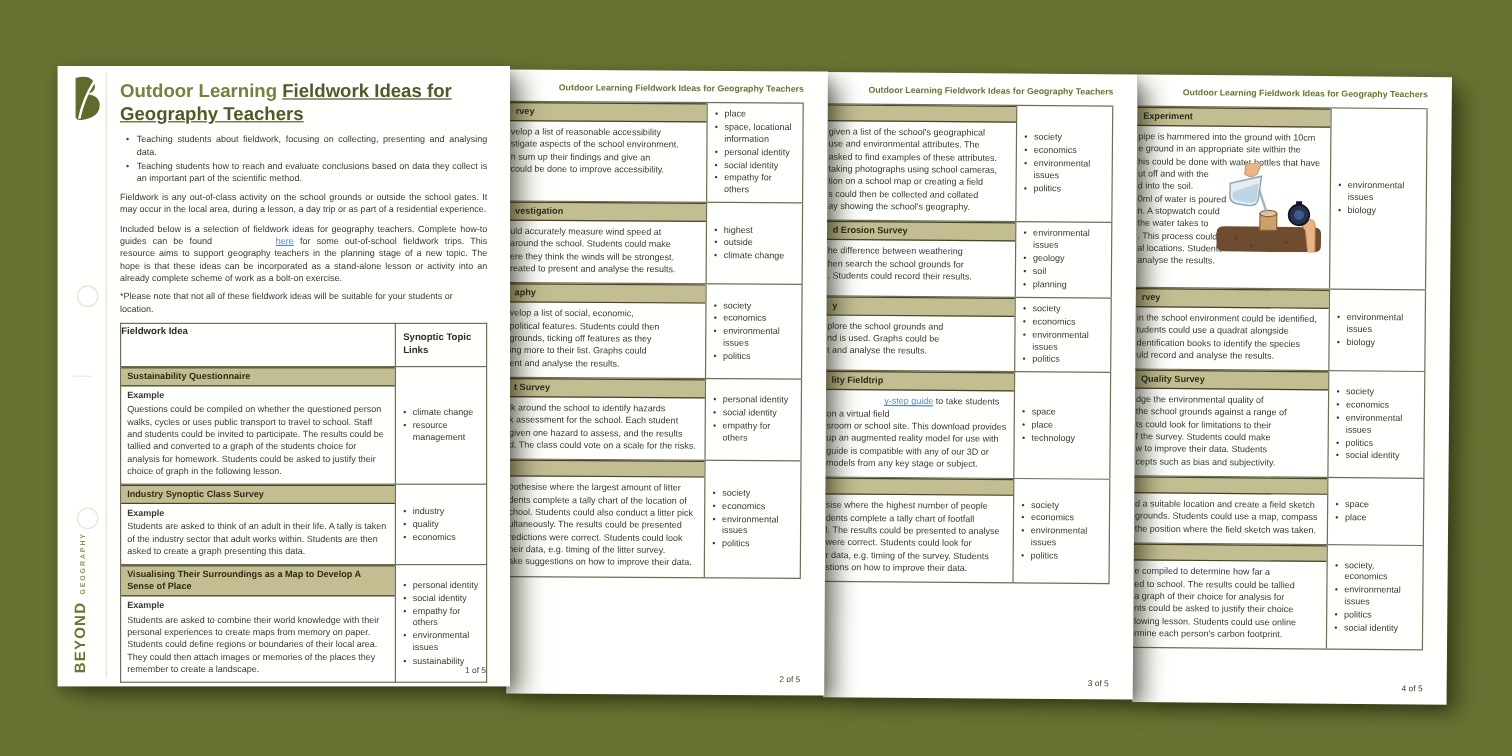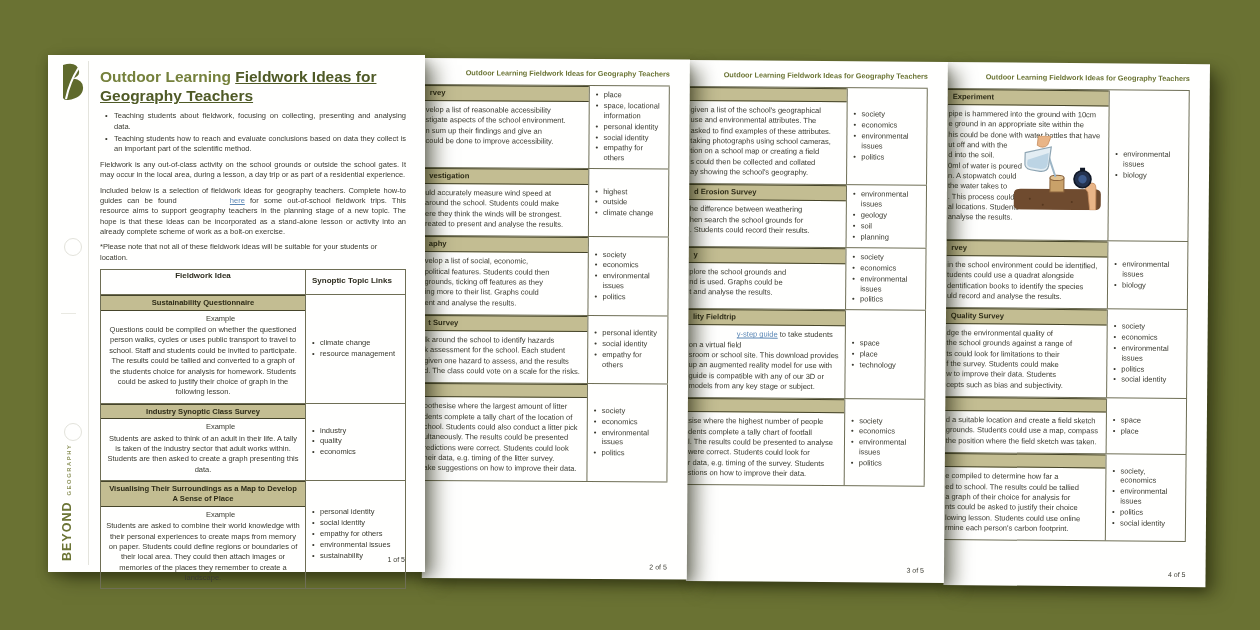--- a/index.html
+++ b/index.html
@@ -40,25 +40,25 @@
   .p1-content p{text-align:justify;margin-bottom:5px;}
   ul.plain{list-style:none;margin:1px 0 5px 4px;}
   ul.plain li{position:relative;padding-left:10px;text-align:justify;margin-bottom:2px;}
   ul.plain li::before{content:"•";position:absolute;left:1px;}
   .note{margin:1px 0 6px;}
   a.doclink{color:var(--link);text-decoration:underline;cursor:pointer;padding-left:48px;}
 
   table.ftable{border-collapse:collapse;width:100%;}
   .ftable td,.ftable th{border:1px solid var(--grid);vertical-align:top;}
   .th-cell{font-size:8px;font-weight:bold;text-align:left;padding:5px 6px 8px;color:#2f2e20;}
-  .lcell{width:205px;padding:0;text-align:center;}
+  .lcell{width:229px;padding:0;}
   .rcell{padding:4px 5px;vertical-align:middle!important;}
   .band{background:var(--khaki);border:1px solid var(--khaki-border);border-left:none;border-right:none;font-weight:bold;font-size:7.6px;color:#2e2c18;padding:2px 5px;line-height:1.3;}
   .lcell .band{border-left:none;}
-  .ex-label{font-weight:normal;font-size:7.5px;margin-bottom:1px;margin-left:35px;}
+  .ex-label{font-weight:bold;font-size:7.5px;margin-bottom:1px;}
   .rowbody{padding:3px 5px 5px;font-size:7.5px;line-height:1.38;}
   ul.topics{list-style:none;font-size:7.5px;line-height:1.32;}
   ul.topics li{position:relative;padding-left:9px;margin-bottom:1px;}
   ul.topics li::before{content:"•";position:absolute;left:1px;}
   .pagenum{position:absolute;right:20px;bottom:9px;font-size:7px;color:var(--ink);}
 
   
   .strip-header{margin:10px 20px 0 0;text-align:right;font-size:7.3px;font-weight:bold;color:var(--olive);}
   .strip-table{margin:7px 20px 0 0;border-top:1px solid var(--grid);border-bottom:1px solid var(--grid);}
   .srow{display:flex;border-bottom:1px solid var(--grid);}

